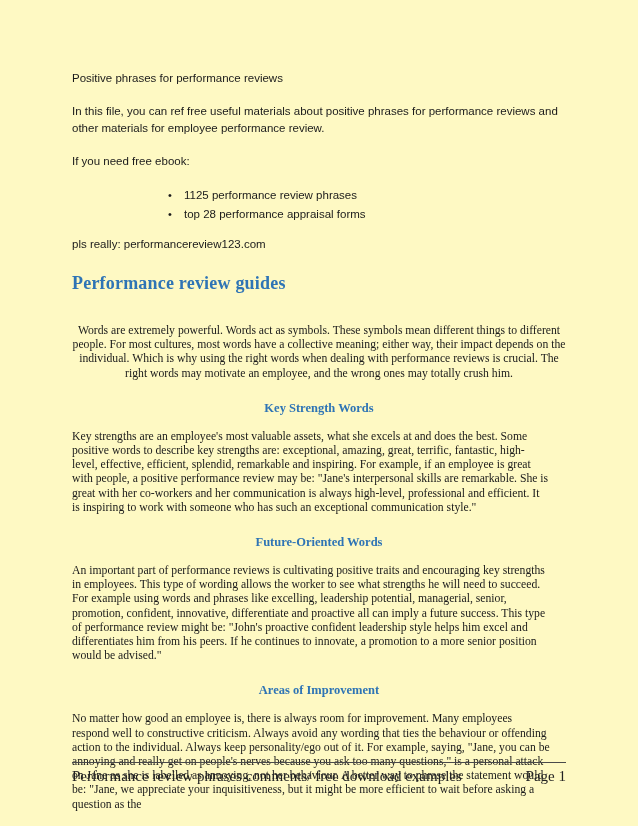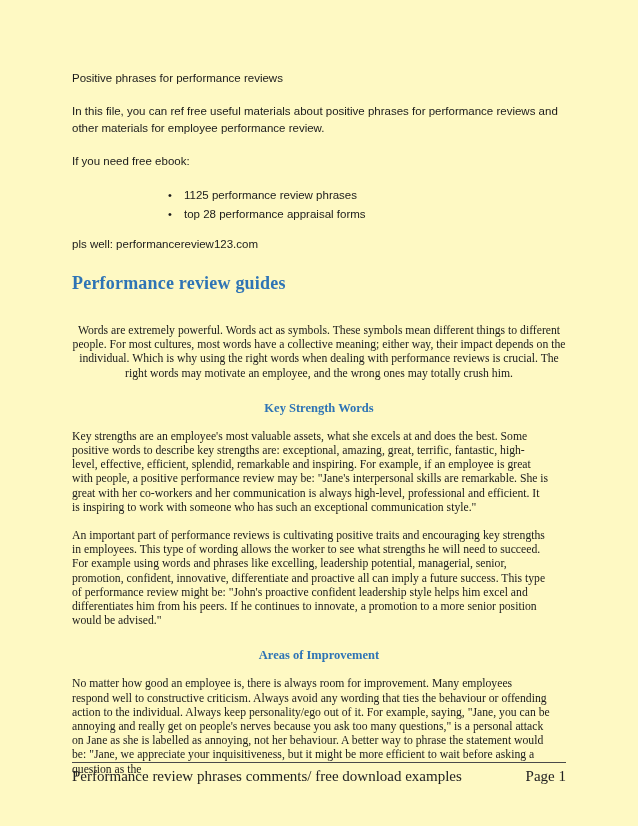--- a/index.html
+++ b/index.html
@@ -102,33 +102,34 @@
       <li class="bullet-item">
         <span class="bullet-dot">•</span>
         <span>1125 performance review phrases</span>
       </li>
       <li class="bullet-item">
         <span class="bullet-dot">•</span>
         <span>top 28 performance appraisal forms</span>
       </li>
     </ul>
 
-    <p class="visit-line">pls well: performancereview123.com</p>
+    <p class="visit-line">pls really: performancereview123.com</p>
   </div>
 
   <h1 class="doc-title">Performance review guides</h1>
 
   <p class="lead-para">Words are extremely powerful. Words act as symbols. These symbols mean different things to different people. For most cultures, most words have a collective meaning; either way, their impact depends on the individual. Which is why using the right words when dealing with performance reviews is crucial. The right words may motivate an employee, and the wrong ones may totally crush him.</p>
 
   <div>
     <h2 class="section-heading">Key Strength Words</h2>
     <p class="section-body">Key strengths are an employee's most valuable assets, what she excels at and does the best. Some positive words to describe key strengths are: exceptional, amazing, great, terrific, fantastic, high-level, effective, efficient, splendid, remarkable and inspiring. For example, if an employee is great with people, a positive performance review may be: "Jane's interpersonal skills are remarkable. She is great with her co-workers and her communication is always high-level, professional and efficient. It is inspiring to work with someone who has such an exceptional communication style."</p>
   </div>
 
   <div>
+    <h2 class="section-heading">Future-Oriented Words</h2>
     <p class="section-body">An important part of performance reviews is cultivating positive traits and encouraging key strengths in employees. This type of wording allows the worker to see what strengths he will need to succeed. For example using words and phrases like excelling, leadership potential, managerial, senior, promotion, confident, innovative, differentiate and proactive all can imply a future success. This type of performance review might be: "John's proactive confident leadership style helps him excel and differentiates him from his peers. If he continues to innovate, a promotion to a more senior position would be advised."</p>
   </div>
 
   <div>
     <h2 class="section-heading">Areas of Improvement</h2>
     <p class="section-body">No matter how good an employee is, there is always room for improvement. Many employees respond well to constructive criticism. Always avoid any wording that ties the behaviour or offending action to the individual. Always keep personality/ego out of it. For example, saying, "Jane, you can be annoying and really get on people's nerves because you ask too many questions," is a personal attack on Jane as she is labelled as annoying, not her behaviour. A better way to phrase the statement would be: "Jane, we appreciate your inquisitiveness, but it might be more efficient to wait before asking a question as the</p>
   </div>
 
   <div class="footer">
     <span>Performance review phrases comments/ free download examples</span>

